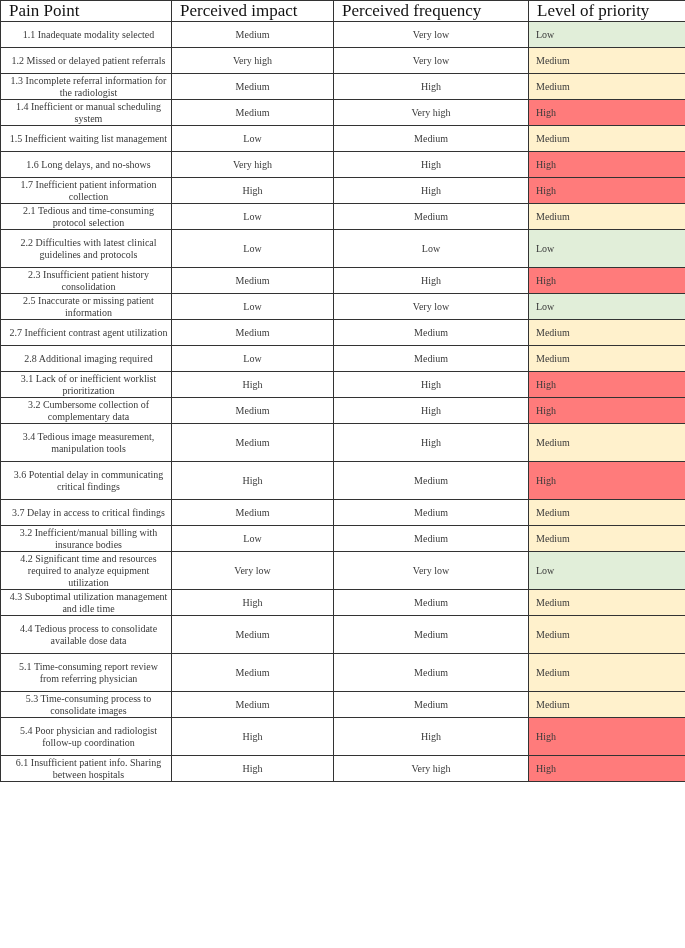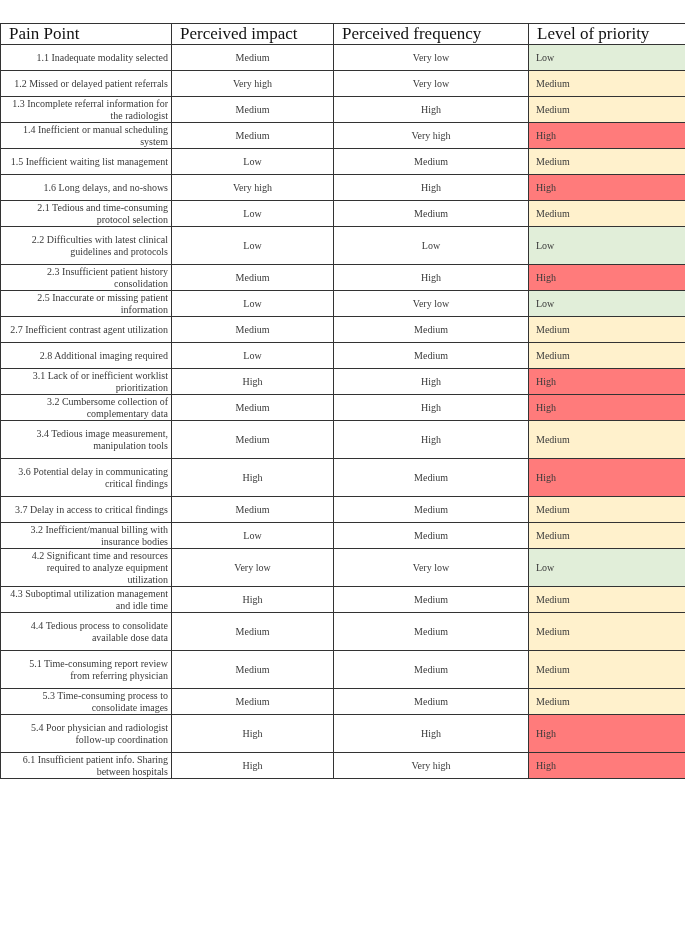--- a/index.html
+++ b/index.html
@@ -1,22 +1,22 @@
 <!DOCTYPE html>
 <html><head>
 <meta charset="utf-8">
 <style>
   html, body { margin: 0; padding: 0; background: #ffffff; }
   body { width: 685px; height: 948px; overflow: hidden; position: relative; font-family: "Liberation Serif", "DejaVu Serif", serif; color: #3a3a3a; }
-  table { border-collapse: collapse; table-layout: fixed; width: 685px; position: absolute; left: 0; top: 0; margin-top: 23px; }
+  table { border-collapse: collapse; table-layout: fixed; width: 685px; position: absolute; left: 0; top: 0; }
   col.c1 { width: 171px; } col.c2 { width: 162px; } col.c3 { width: 195px; } col.c4 { width: 157px; }
   th, td { border: 1px solid #333333; padding: 0; vertical-align: middle; }
   th { font-weight: normal; font-size: 17px; color: #111111; text-align: left; padding-left: 8px; height: 20px; line-height: 18px; }
   td { font-size: 10px; line-height: 12px; }
-  td.pp { padding-left: 8px; padding-right: 3px; text-align: right; }
+  td.pp { padding-left: 8px; padding-right: 3px; text-align: center; }
   td.mid { text-align: center; }
   td.pri { padding-left: 7px; text-align: left; }
   td.pri.low { background: #e1eed9; }
   td.pri.medium { background: #fff1cc; }
   td.pri.high { background: #ff7b7b; }
   tr.h25 td { height: 25px; }
   tr.h26 td { height: 25px; }
   tr.h38 td { height: 37px; }
   .source { position: absolute; left: 0; top: 987px; font-style: italic; font-size: 13px; color: #222222; }
 </style>
@@ -69,20 +69,26 @@
         <td class="mid">Medium</td>
         <td class="pri medium">Medium</td>
       </tr>
       <tr class="h26">
         <td class="pp">1.6 Long delays, and no-shows</td>
         <td class="mid">Very high</td>
         <td class="mid">High</td>
         <td class="pri high">High</td>
       </tr>
       <tr class="h26">
+        <td class="pp">1.7 Inefficient patient information collection</td>
+        <td class="mid">High</td>
+        <td class="mid">High</td>
+        <td class="pri high">High</td>
+      </tr>
+      <tr class="h26">
         <td class="pp">2.1 Tedious and time-consuming protocol selection</td>
         <td class="mid">Low</td>
         <td class="mid">Medium</td>
         <td class="pri medium">Medium</td>
       </tr>
       <tr class="h38">
         <td class="pp">2.2 Difficulties with latest clinical guidelines and protocols</td>
         <td class="mid">Low</td>
         <td class="mid">Low</td>
         <td class="pri low">Low</td>

